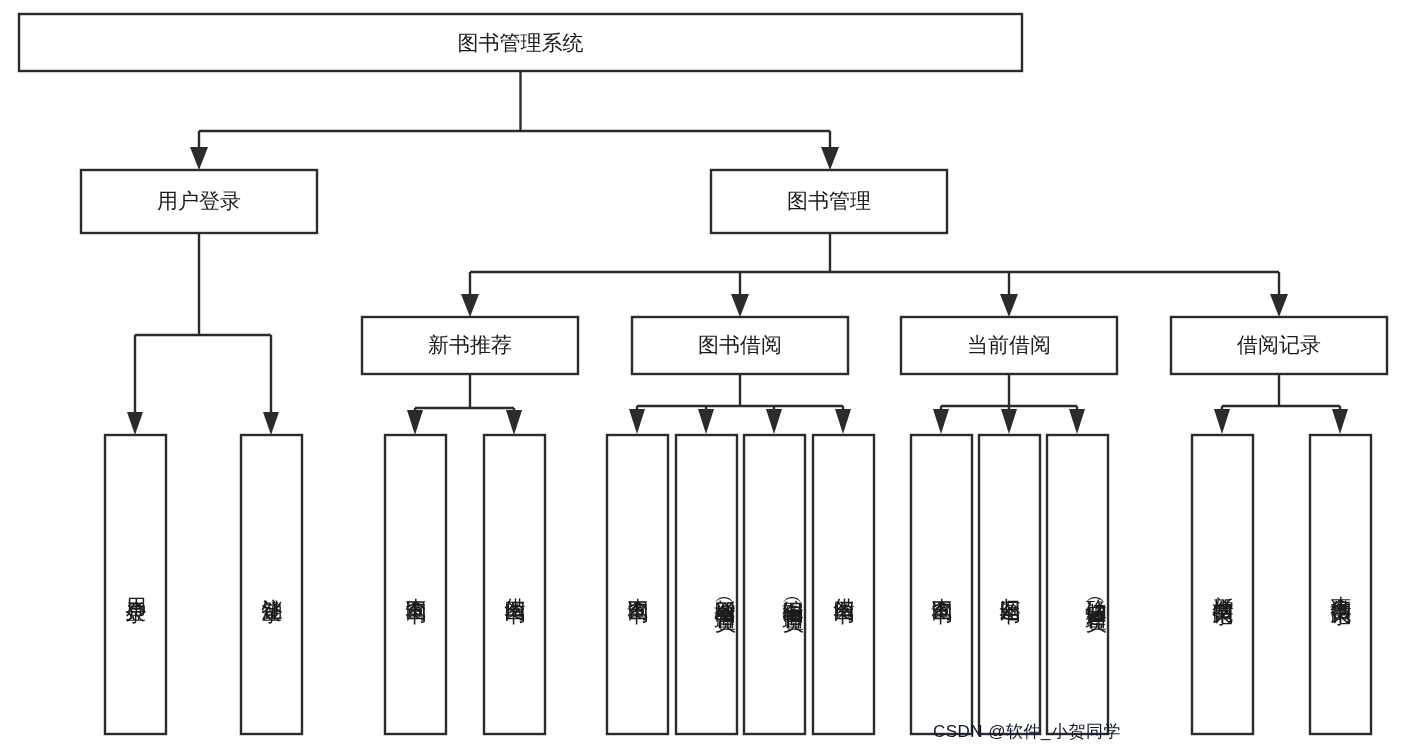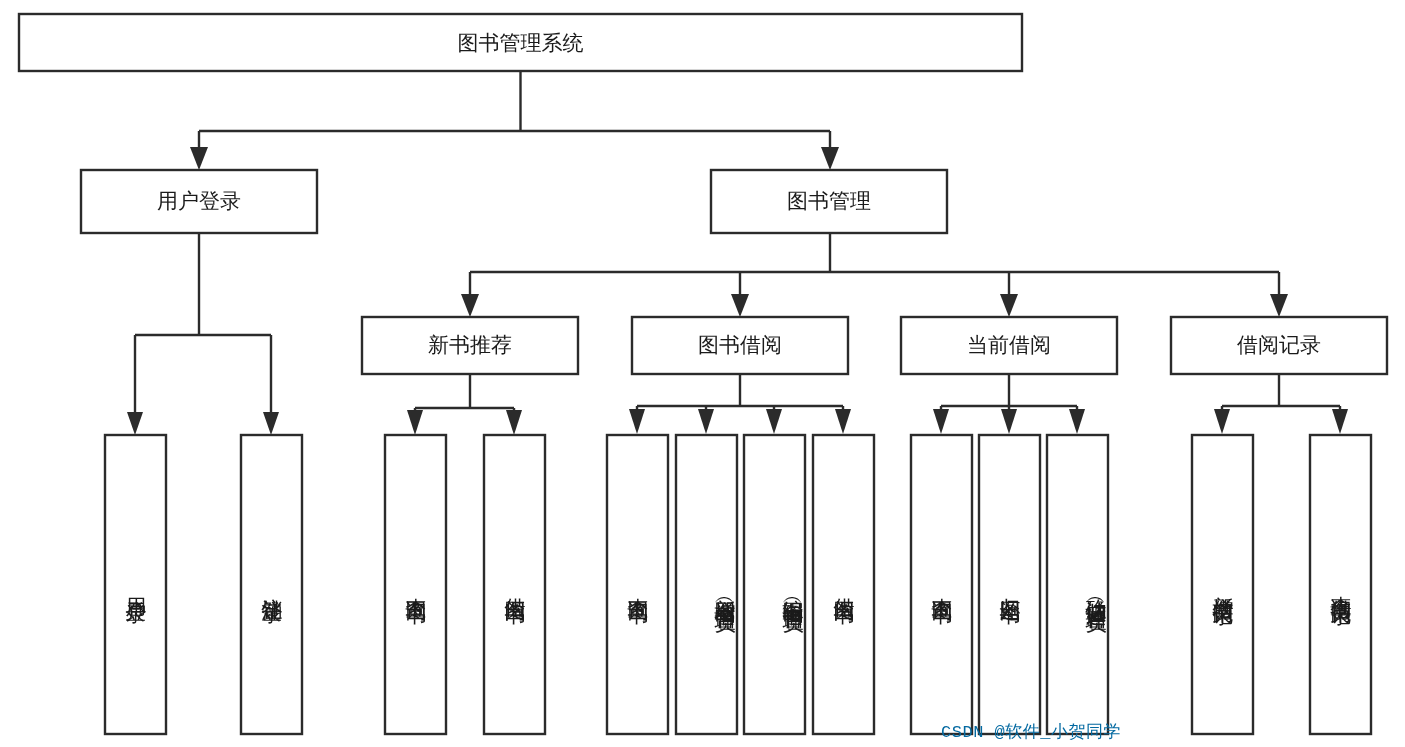--- a/index.html
+++ b/index.html
@@ -62,23 +62,23 @@
     white-space: nowrap;
     display: flex;
     align-items: center;
     justify-content: center;
     pointer-events: none;
   }
   .watermark {
     position: absolute;
     right: 8px;
     bottom: 4px;
-    font-family: Liberation Mono, monospace;
+    font-family: Liberation Sans, sans-serif;
     font-size: 17px;
-    color: #0369a1;
+    color: #0f172a;
     white-space: nowrap;
     letter-spacing: 0.5px;
   }
 </style>
 </head>
 <body>
 
 <div id="diagram-root">
 
   <svg id="tree-svg" viewBox="0 0 1405 747">

